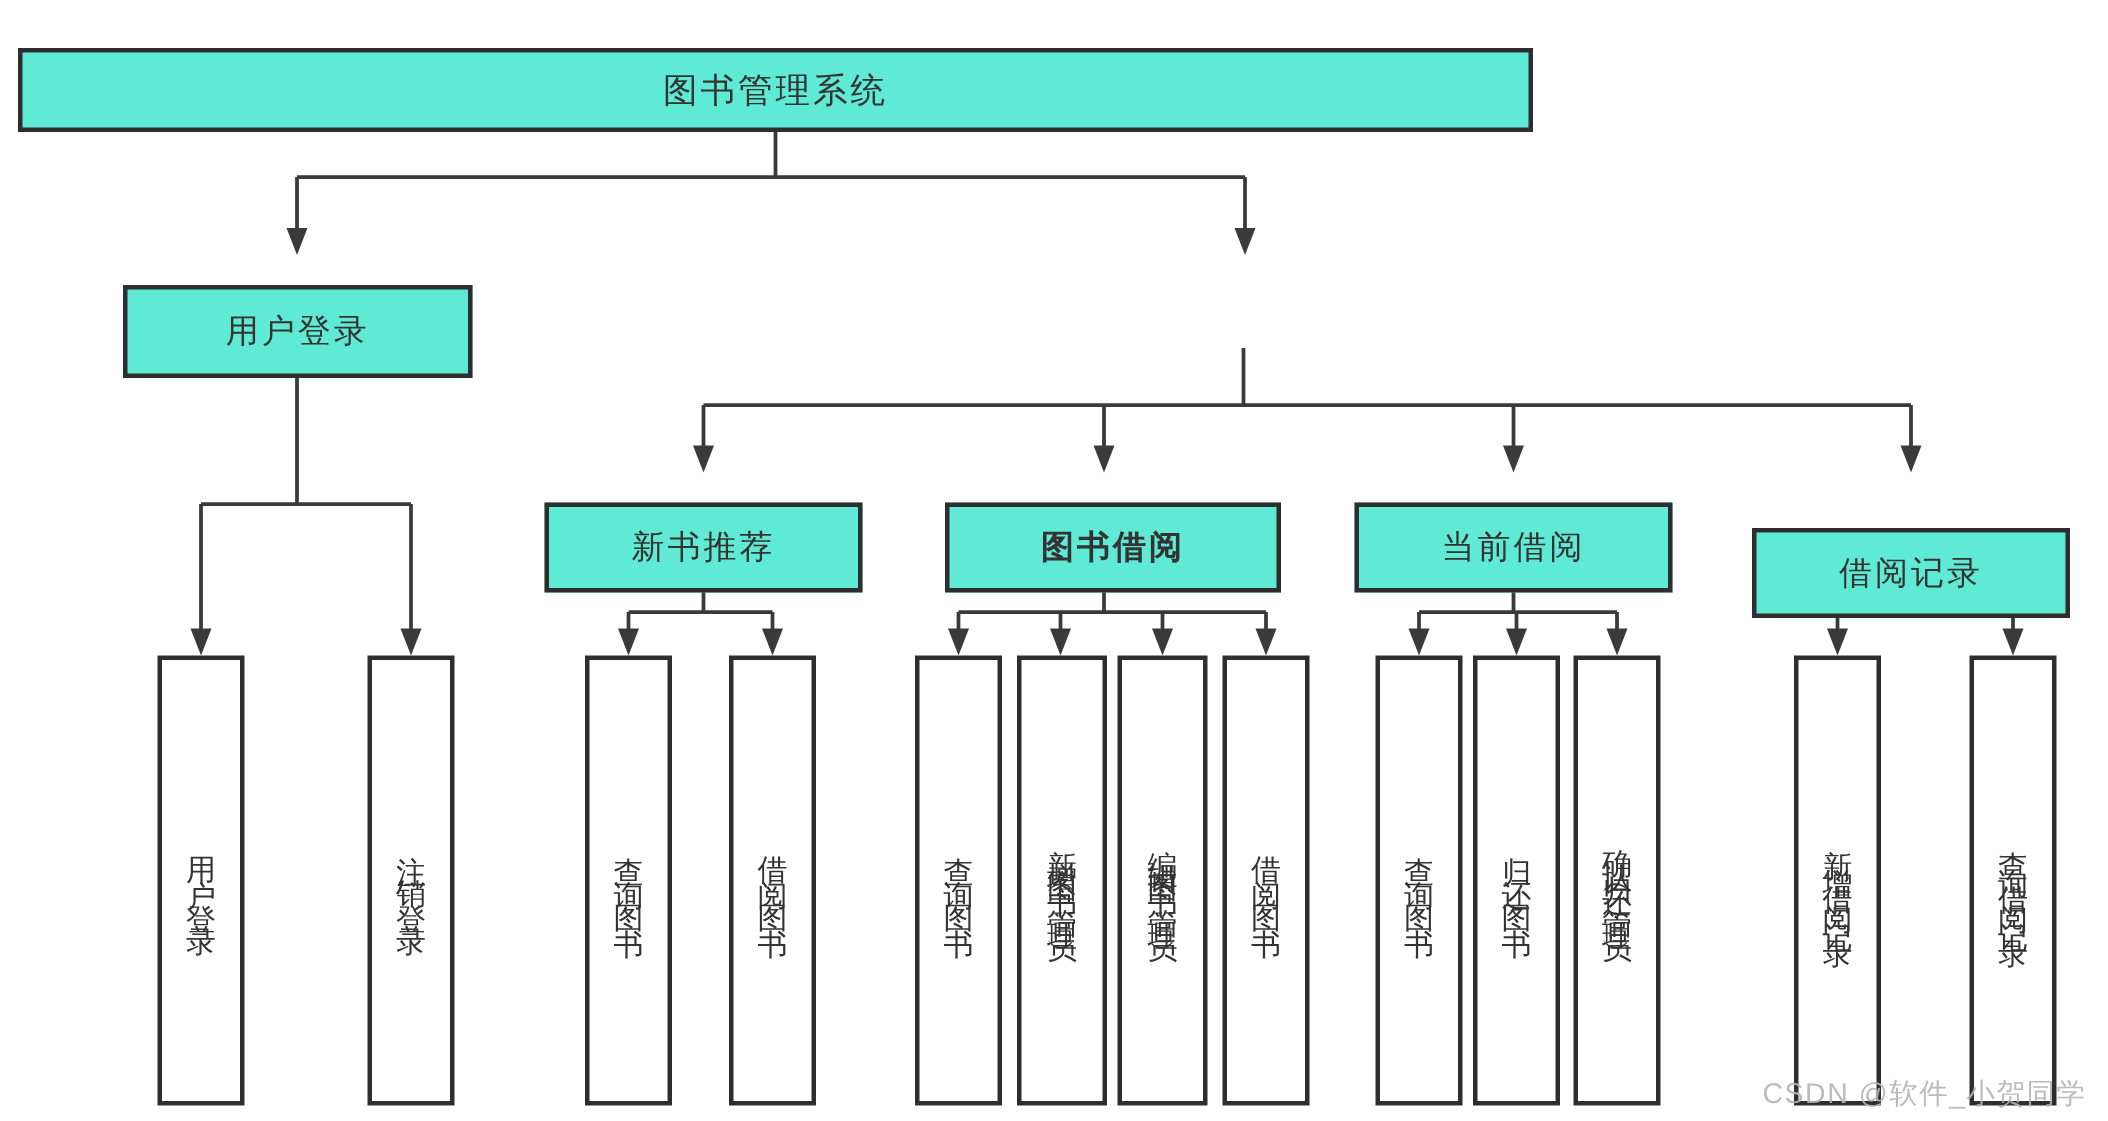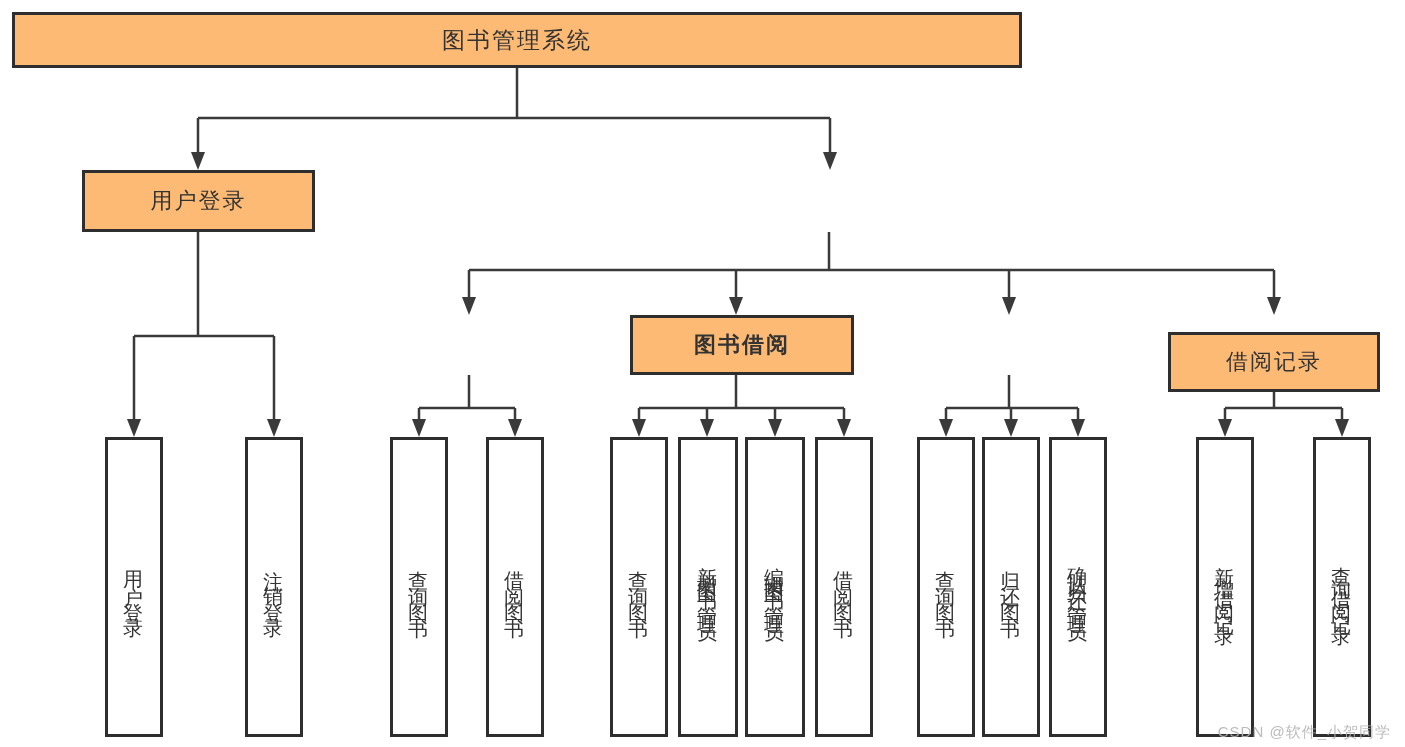--- a/index.html
+++ b/index.html
@@ -2,34 +2,34 @@
 <html><head>
 <meta charset="utf-8">
 <style>
   html,body { margin:0; padding:0; background:#ffffff; }
   .stage {
     position:relative; width:1405px; height:747px; background:#ffffff;
     font-family:"Liberation Sans","DejaVu Sans",sans-serif; overflow:hidden;
   }
   svg.connectors { position:absolute; left:0; top:0; }
   .box {
-    position:absolute; box-sizing:border-box; background:#fdba74;
+    position:absolute; box-sizing:border-box; background:#5eead4;
     border:3px solid #2e2e2e; display:flex; align-items:center; justify-content:center;
-    font-size:22px; color:#333333; letter-spacing:2px; white-space:nowrap;
+    font-size:22px; color:#333333; letter-spacing:2px; white-space:nowrap;margin-top:20px;
   }
   .vbox {
     position:absolute; box-sizing:border-box; background:#ffffff;
     border:3px solid #2e2e2e; display:flex; align-items:center; justify-content:center;
     font-size:20px; color:#333333; writing-mode:vertical-rl; text-orientation:upright;
     letter-spacing:8px; top:437px; height:300px; width:58px;
   }
   .vbox.mid   { letter-spacing:12px; }
   .vbox.roomy { letter-spacing:16px; }
   .watermark {
-    position:absolute; right:14px; bottom:5px; font-size:15px;
+    position:absolute; right:14px; bottom:5px; font-size:19px;
     color:#b4b4b4; letter-spacing:1px; opacity:0.9;margin-left:36px;
   }
 </style>
 </head>
 <body>
 
 <div class="stage">
 
   <svg class="connectors" width="1405" height="747" viewBox="0 0 1405 747">
     <path d="M517 68 V118 M198 118 H830 M198 118 V154 M830 118 V154
@@ -59,21 +59,23 @@
       <polygon points="1071,419 1085,419 1078,437"></polygon>
       <polygon points="1218,419 1232,419 1225,437"></polygon>
       <polygon points="1335,419 1349,419 1342,437"></polygon>
     </g>
   </svg>
 
   <div class="box" style="left:12px; top:12px; width:1010px; height:56px; font-size:23px;">图书管理系统</div>
 
   <div class="box" style="left:82px; top:170px; width:233px; height:62px;">用户登录</div>
 
+  <div class="box" style="left:363px; top:315px; width:212px; height:60px;">新书推荐</div>
   <div class="box" style="left:630px; top:315px; width:224px; height:60px;font-weight:bold;">图书借阅</div>
+  <div class="box" style="left:903px; top:315px; width:212px; height:60px;">当前借阅</div>
   <div class="box" style="left:1168px; top:332px; width:212px; height:60px;">借阅记录</div>
 
   <div class="vbox roomy" style="left:105px;">用户登录</div>
   <div class="vbox roomy" style="left:245px;">注销登录</div>
 
   <div class="vbox roomy" style="left:390px;">查询图书</div>
   <div class="vbox roomy" style="left:486px;">借阅图书</div>
 
   <div class="vbox roomy" style="left:610px;">查询图书</div>
   <div class="vbox" style="left:678px; width:60px;">新增图书（管理员）</div>

